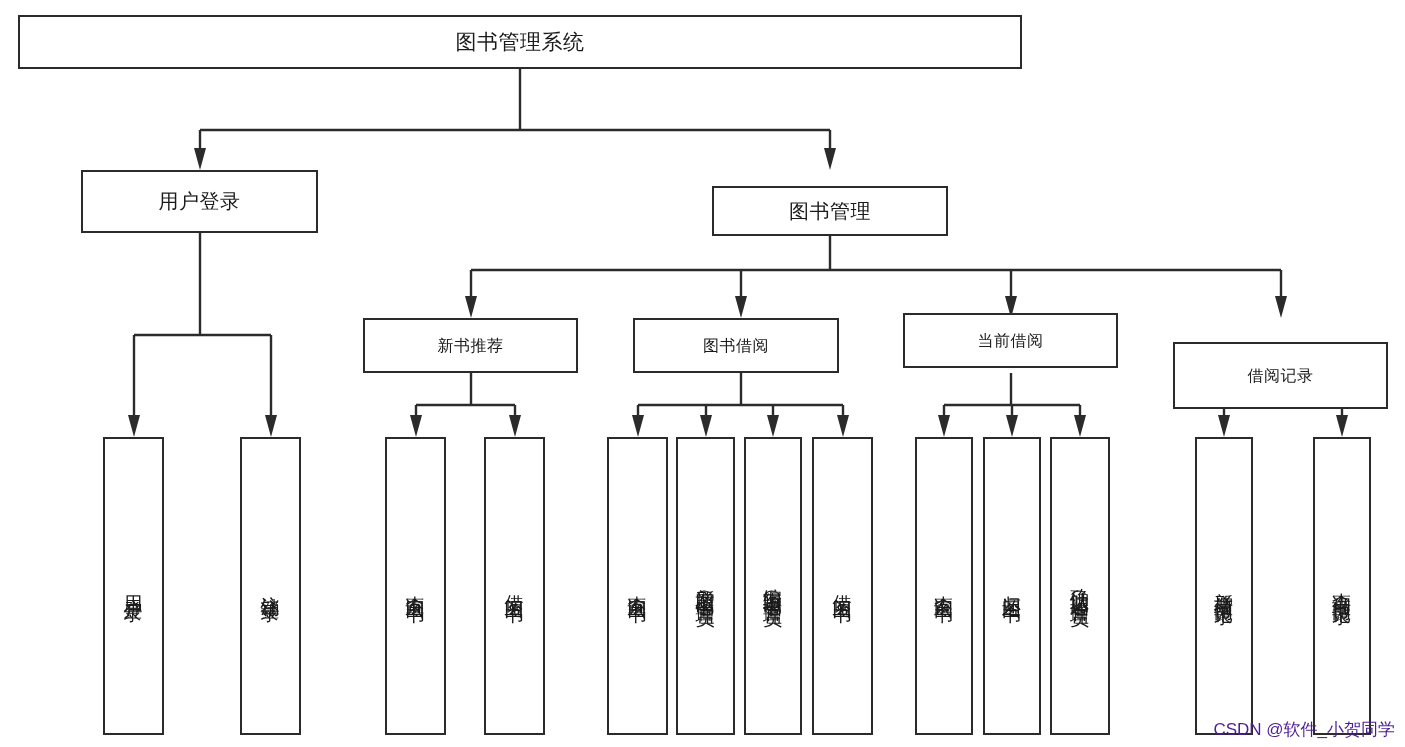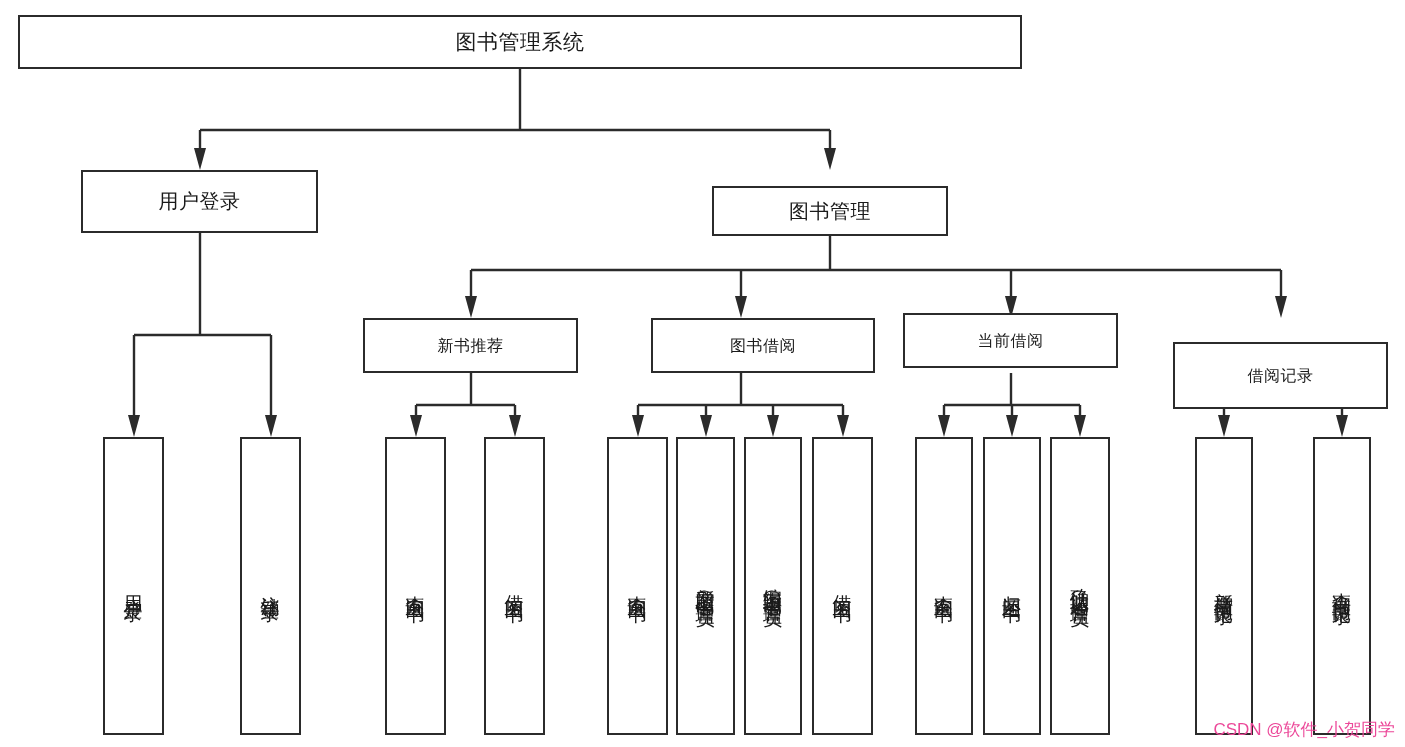--- a/index.html
+++ b/index.html
@@ -53,21 +53,21 @@
   }
   svg.connectors line, svg.connectors path{
     stroke:#2b2b2b;stroke-width:2.4;fill:none;
   }
   svg.connectors polygon{fill:#2b2b2b;}
 
   .watermark{
     position:absolute;
     right:10px;bottom:6px;
     font-size:17px;
-    color:#ec4899;
+    color:#4c1d95;
     white-space:nowrap;
     user-select:none;
   }
 </style>
 </head>
 <body>
 
 <div id="diagram-root">
   <svg class="connectors" id="connector-layer" viewBox="0 0 1405 747" xmlns="http://www.w3.org/2000/svg">
       <g>
@@ -143,21 +143,21 @@
       </div>
       <div class="node level-1" id="node_user-login" style="left: 81px; top: 170px; width: 237px; height: 63px;">
         <span class="node-label">用户登录</span>
       </div>
       <div class="node level-1" id="node_book-manage" style="left: 712px; top: 186px; width: 236px; height: 50px;">
         <span class="node-label">图书管理</span>
       </div>
       <div class="node level-2" id="node_new-book-rec" style="left: 363px; top: 318px; width: 215px; height: 55px;">
         <span class="node-label">新书推荐</span>
       </div>
-      <div class="node level-2" id="node_book-borrow" style="left: 651px; top: 318px; width: 224px; height: 55px;">
+      <div class="node level-2" id="node_book-borrow" style="left: 633px; top: 318px; width: 206px; height: 55px;">
         <span class="node-label">图书借阅</span>
       </div>
       <div class="node level-2" id="node_current-borrow" style="left: 903px; top: 313px; width: 215px; height: 55px;">
         <span class="node-label">当前借阅</span>
       </div>
       <div class="node level-2" id="node_borrow-record" style="left: 1173px; top: 318px; width: 215px; height: 67px; margin-top: 24px;">
         <span class="node-label">借阅记录</span>
       </div>
       <div class="node level-3 vertical" id="node_leaf-user-login" style="left: 103px; top: 437px; width: 61px; height: 298px;">
         <span class="node-label">用户登录</span>

